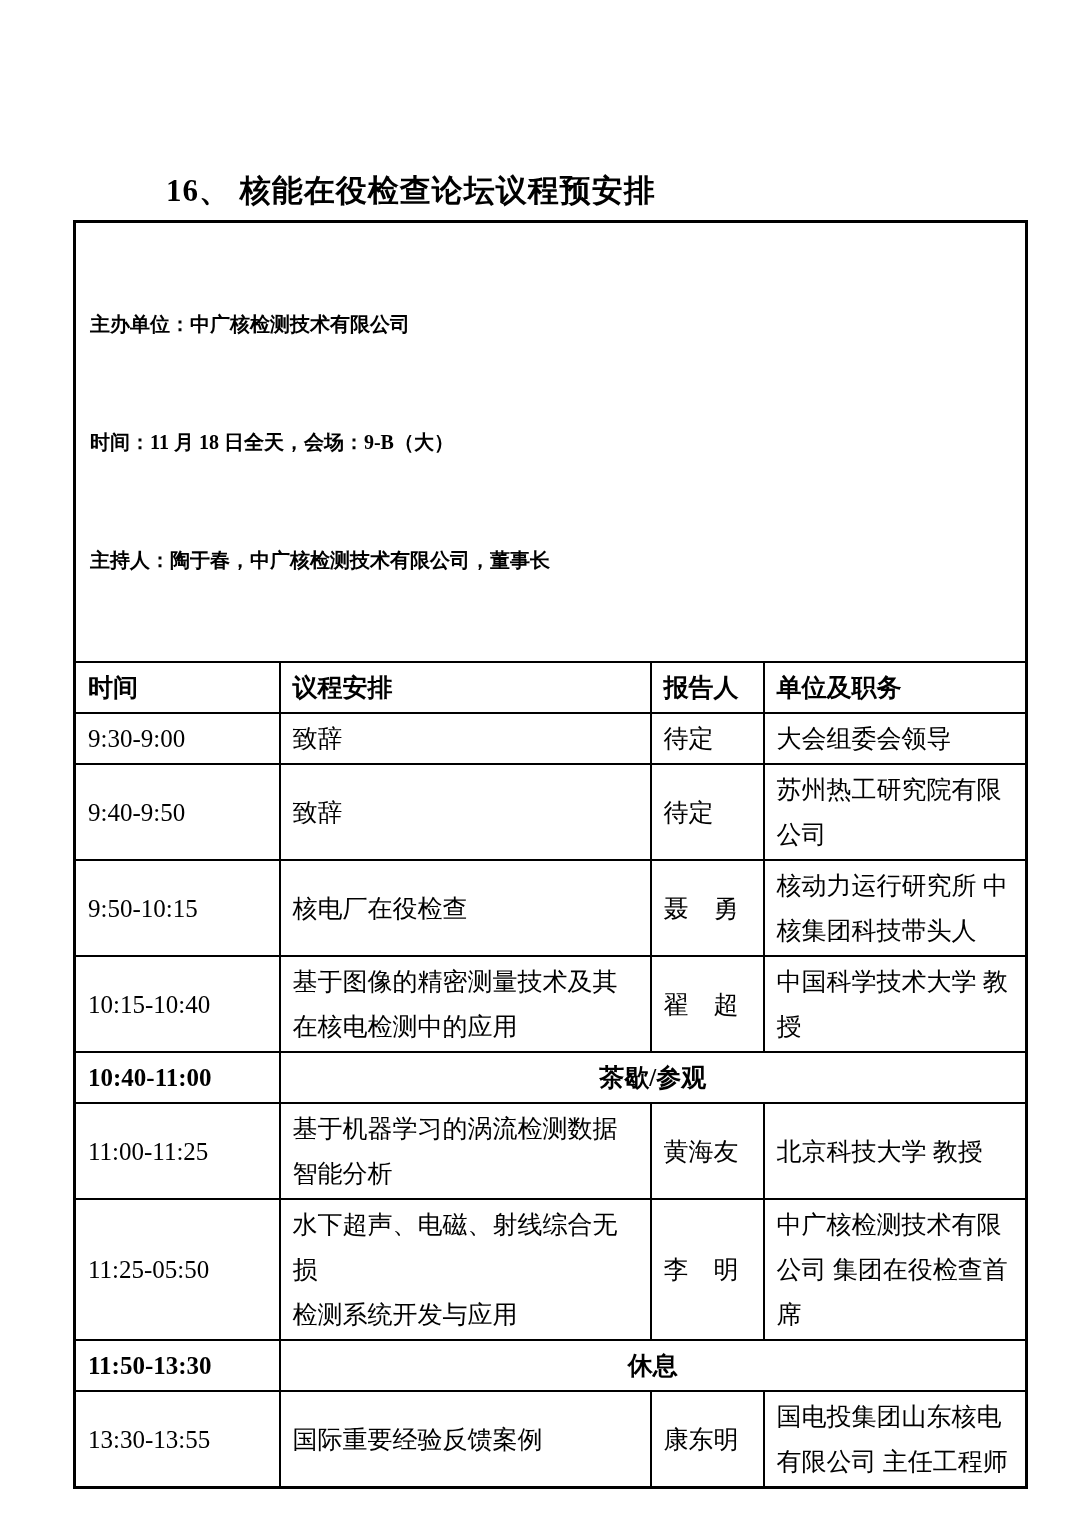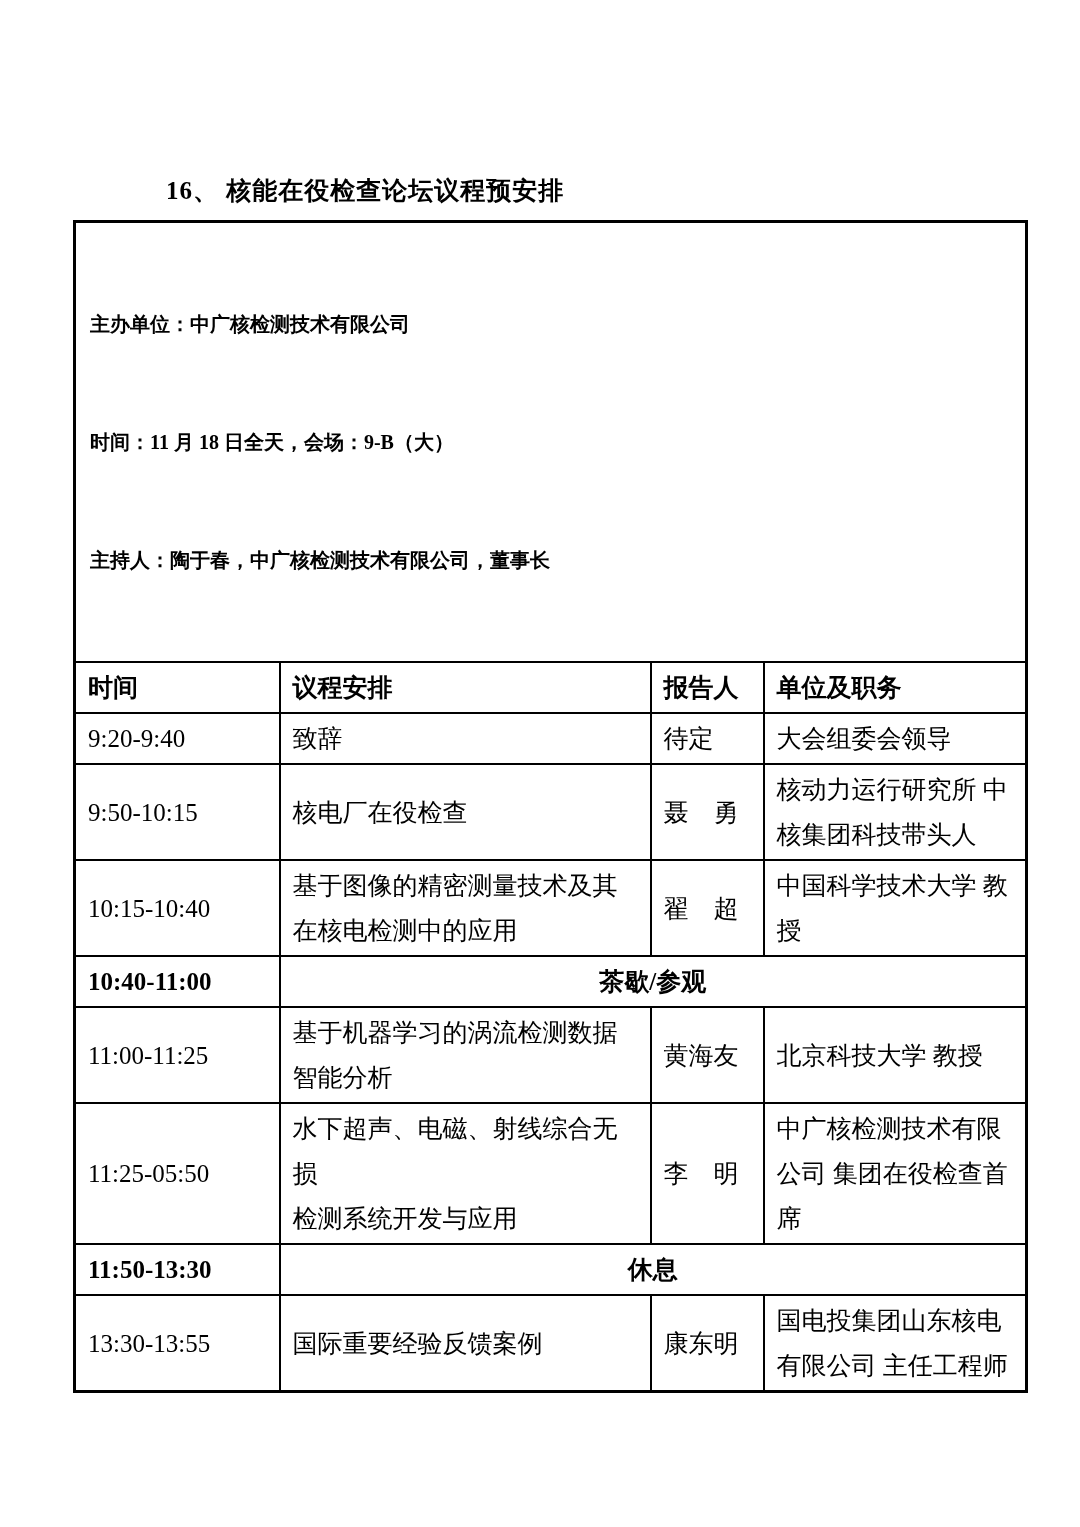--- a/index.html
+++ b/index.html
@@ -14,21 +14,21 @@
   }
   .page {
     position: relative;
     width: 1080px;
     height: 1527px;
     background: #ffffff;
   }
   .doc-title {
     margin: 0;
     padding: 170px 0 0 166px;
-    font-size: 25px;
+    font-size: 31px;
     font-weight: bold;
     line-height: 42px;
     letter-spacing: 1px;
     white-space: pre-wrap;
   }
   table.agenda {
     border-collapse: collapse;
     table-layout: fixed;
     width: 952px;
     margin: 8px 0 0 73px;
@@ -83,26 +83,33 @@
     </tr>
 
     <tr class="head-row" style="height:44px;">
       <td>时间</td>
       <td>议程安排</td>
       <td>报告人</td>
       <td>单位及职务</td>
     </tr>
 
     <tr style="height:46px;">
-      <td>9:20-9:40</td>
+      <td>9:30-9:00</td>
       <td>致辞</td>
       <td>待定</td>
       <td>大会组委会领导</td>
     </tr>
 
+    <tr style="height:93px;">
+      <td>9:40-9:50</td>
+      <td>致辞</td>
+      <td>待定</td>
+      <td>苏州热工研究院有限
+公司</td>
+    </tr>
 
     <tr style="height:90px;">
       <td>9:50-10:15</td>
       <td>核电厂在役检查</td>
       <td>聂　勇</td>
       <td>核动力运行研究所 中
 核集团科技带头人</td>
     </tr>
 
     <tr style="height:94px;">

